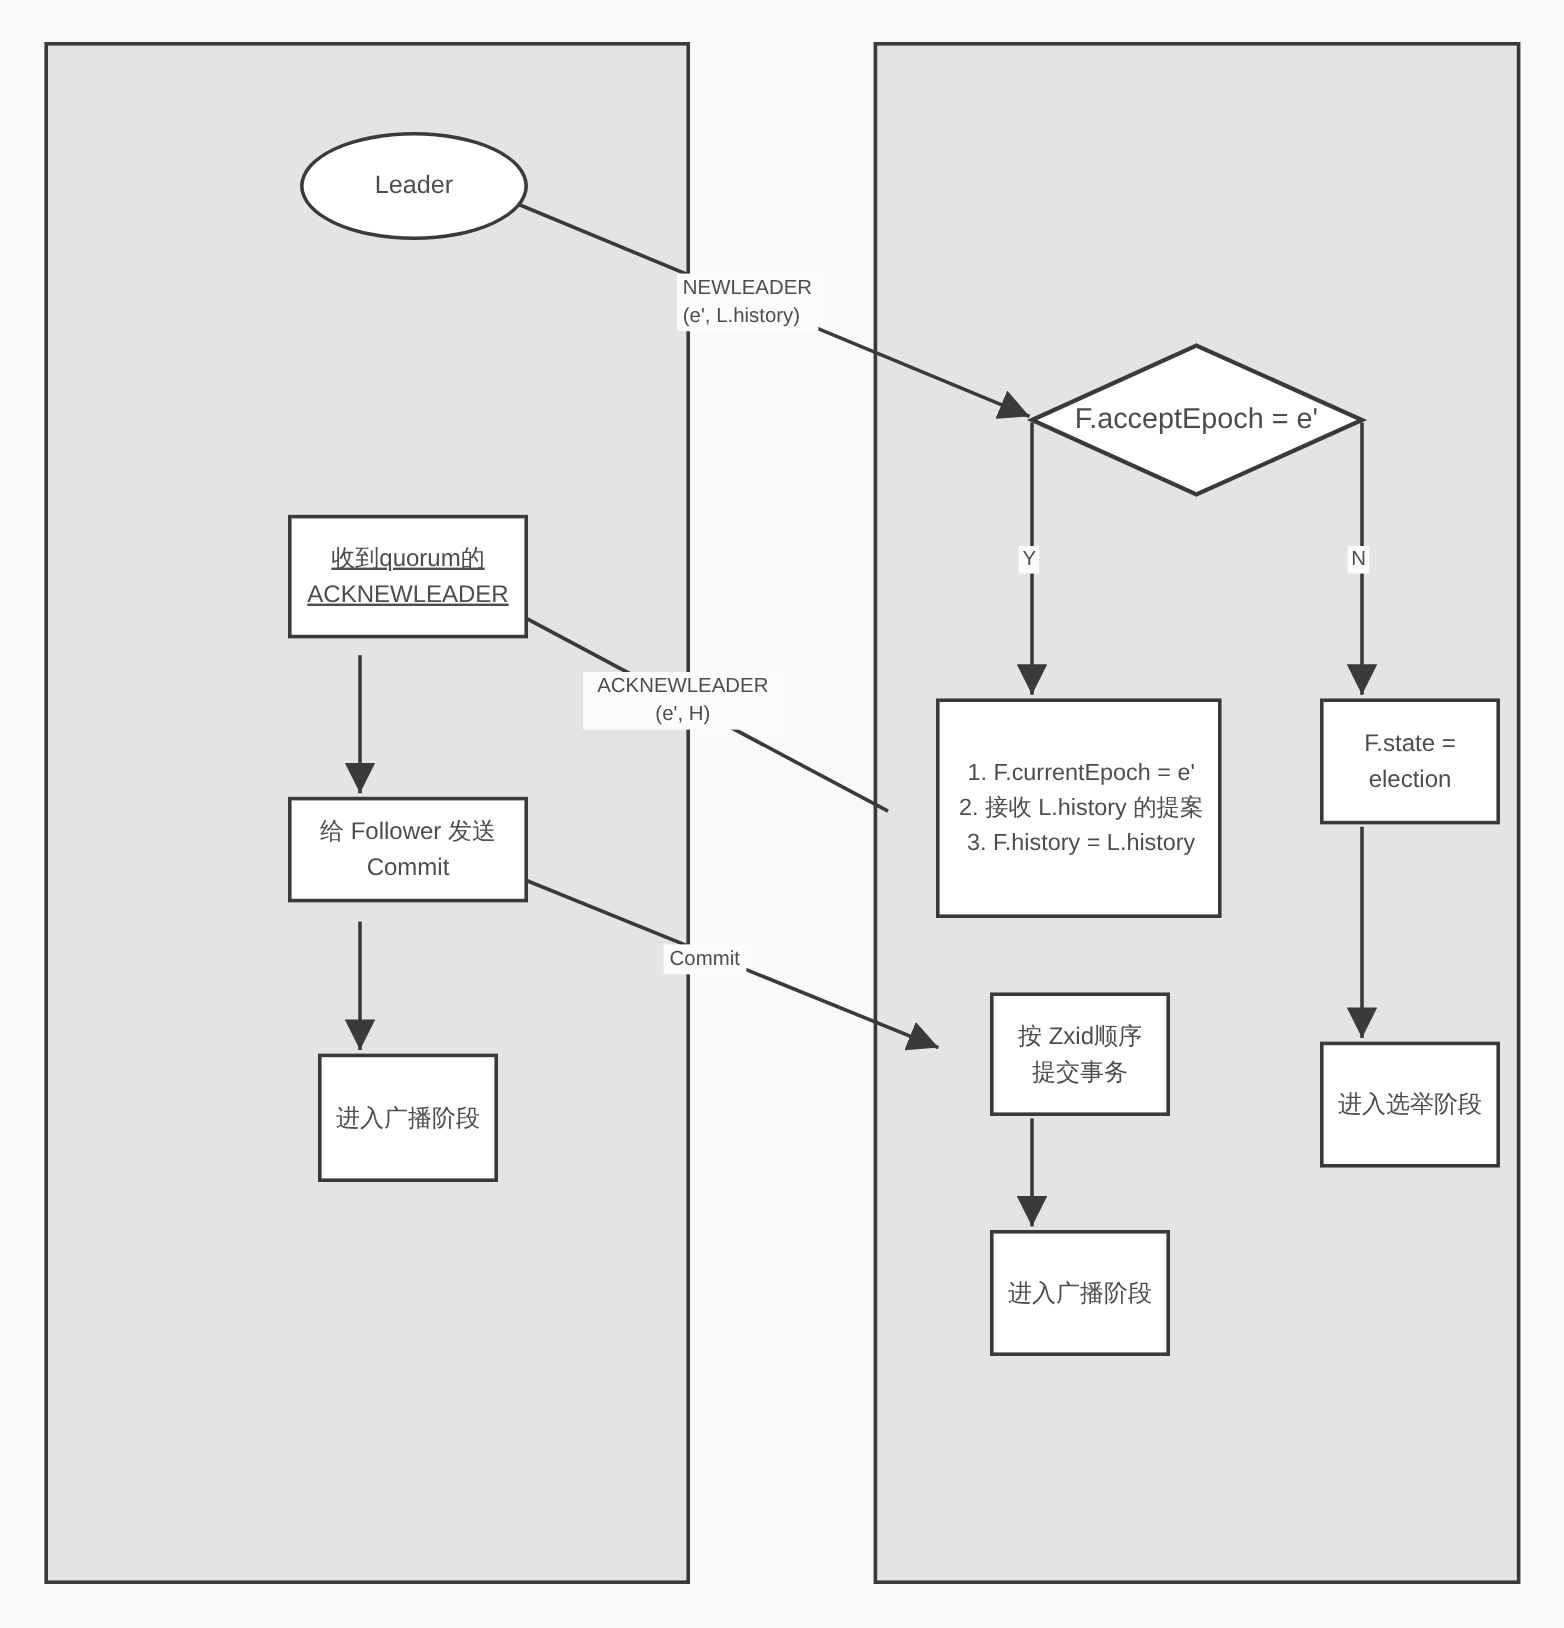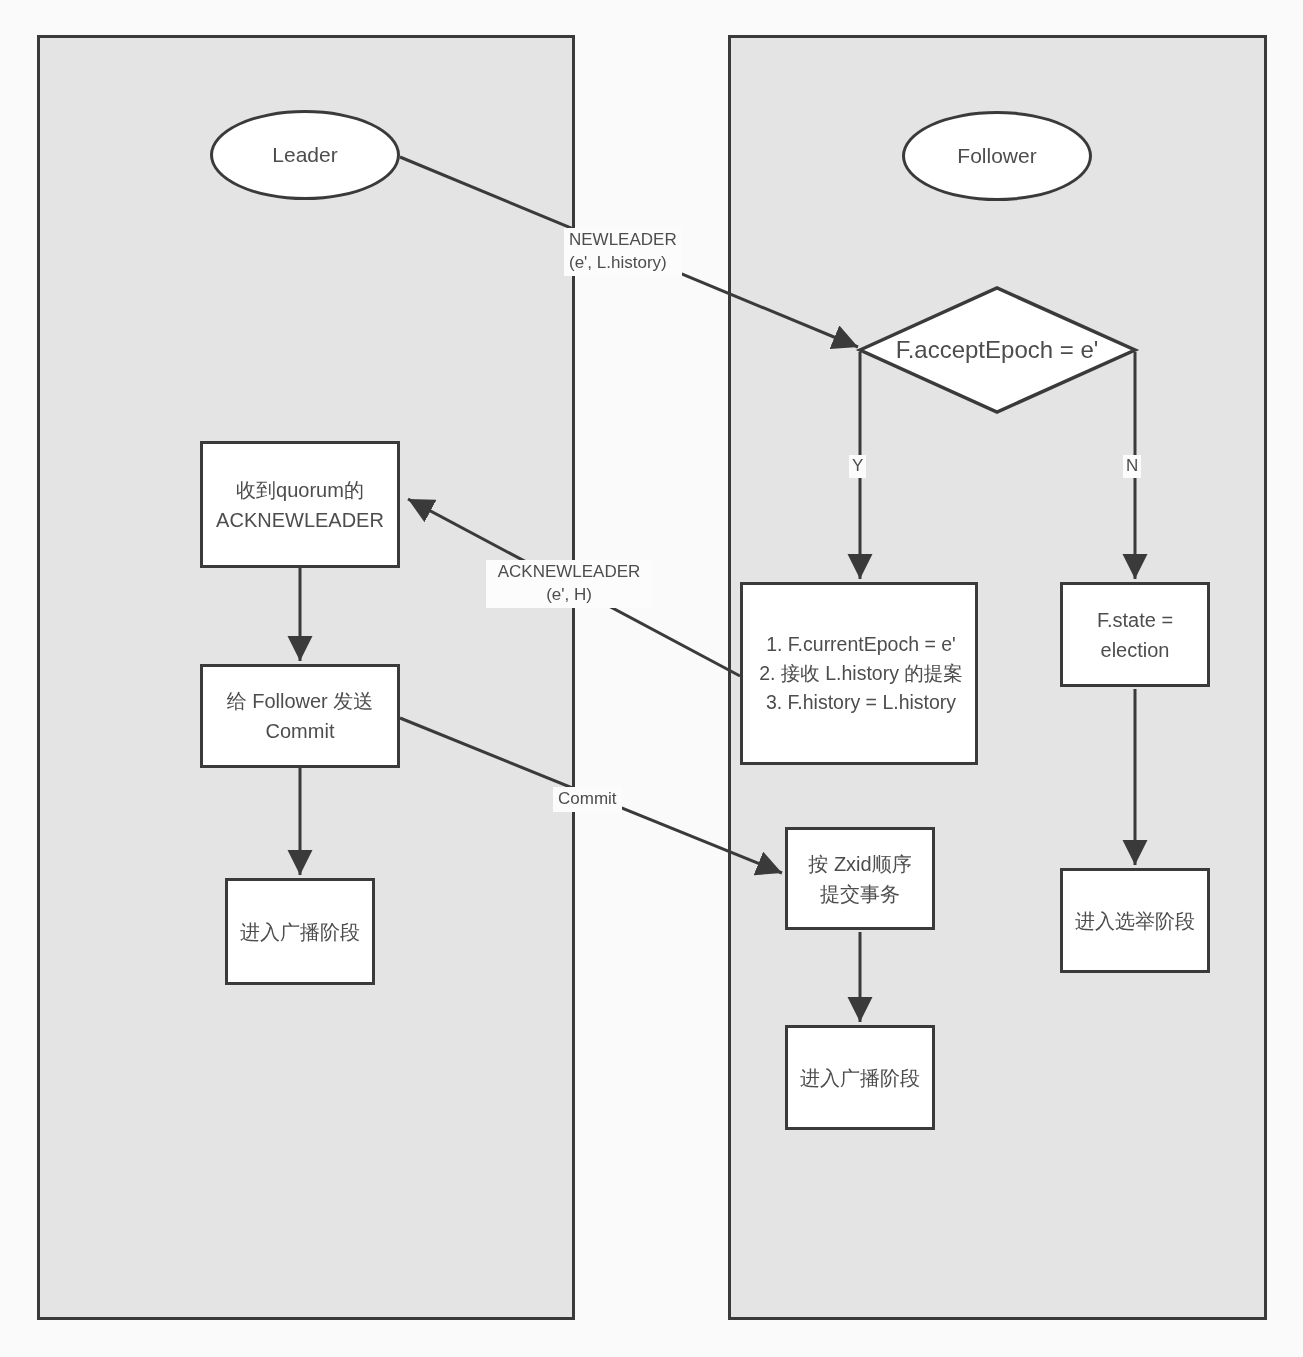--- a/index.html
+++ b/index.html
@@ -46,20 +46,21 @@
   .node {
     position: absolute;
     display: flex;
     align-items: center;
     justify-content: center;
     text-align: center;
     white-space: pre-line;
     font-size: 20px;
     line-height: 1.5;
     color: var(--text);
+    margin-left: 40px;
   }
   .rect {
     background: var(--node-fill);
     border: 3px solid var(--stroke);
   }
   .ellipse {
     background: var(--node-fill);
     border: 3px solid var(--stroke);
     border-radius: 50%;
     font-size: 21px;
@@ -106,28 +107,27 @@
     <line class="edge" x1="300" y1="546" x2="300" y2="661" marker-end="url(#arrow)"></line>
     <line class="edge" x1="400" y1="718" x2="782" y2="873" marker-end="url(#arrow)"></line>
     <line class="edge" x1="300" y1="768" x2="300" y2="875" marker-end="url(#arrow)"></line>
     <line class="edge" x1="1135" y1="689" x2="1135" y2="865" marker-end="url(#arrow)"></line>
     <line class="edge" x1="860" y1="932" x2="860" y2="1022" marker-end="url(#arrow)"></line>
     <polygon class="diamond-shape" points="860,350 997,288 1135,350 997,412"></polygon>
   </svg>
 
   <div class="node ellipse" style="left:210px; top:110px; width:190px; height:90px;">Leader</div>
 
-  <div class="node ellipse" style="left:902px; top:111px; width:190px; height:90px;">Follower</div>
 
   <div class="decision-label" style="left:880px; top:330px; width:234px; height:40px;">F.acceptEpoch = e'</div>
 
-  <div class="node rect" style="left:200px; top:441px; width:200px; height:127px;">收到quorum的
+  <div class="node rect" style="left:200px; top:429px; width:200px; height:103px;text-decoration:underline;">收到quorum的
 ACKNEWLEADER</div>
 
-  <div class="node rect" style="left:200px; top:664px; width:200px; height:104px;">给 Follower 发送
+  <div class="node rect" style="left:200px; top:664px; width:200px; height:88px;">给 Follower 发送
 Commit</div>
 
   <div class="node rect" style="left:225px; top:878px; width:150px; height:107px;">进入广播阶段</div>
 
   <div class="node rect steps-node" style="left:740px; top:582px; width:238px; height:183px; font-size:19.5px;padding-left:13px;">1. F.currentEpoch = e'
 2. 接收 L.history 的提案
 3. F.history = L.history</div>
 
   <div class="node rect" style="left:1060px; top:582px; width:150px; height:105px;">F.state =
 election</div>

